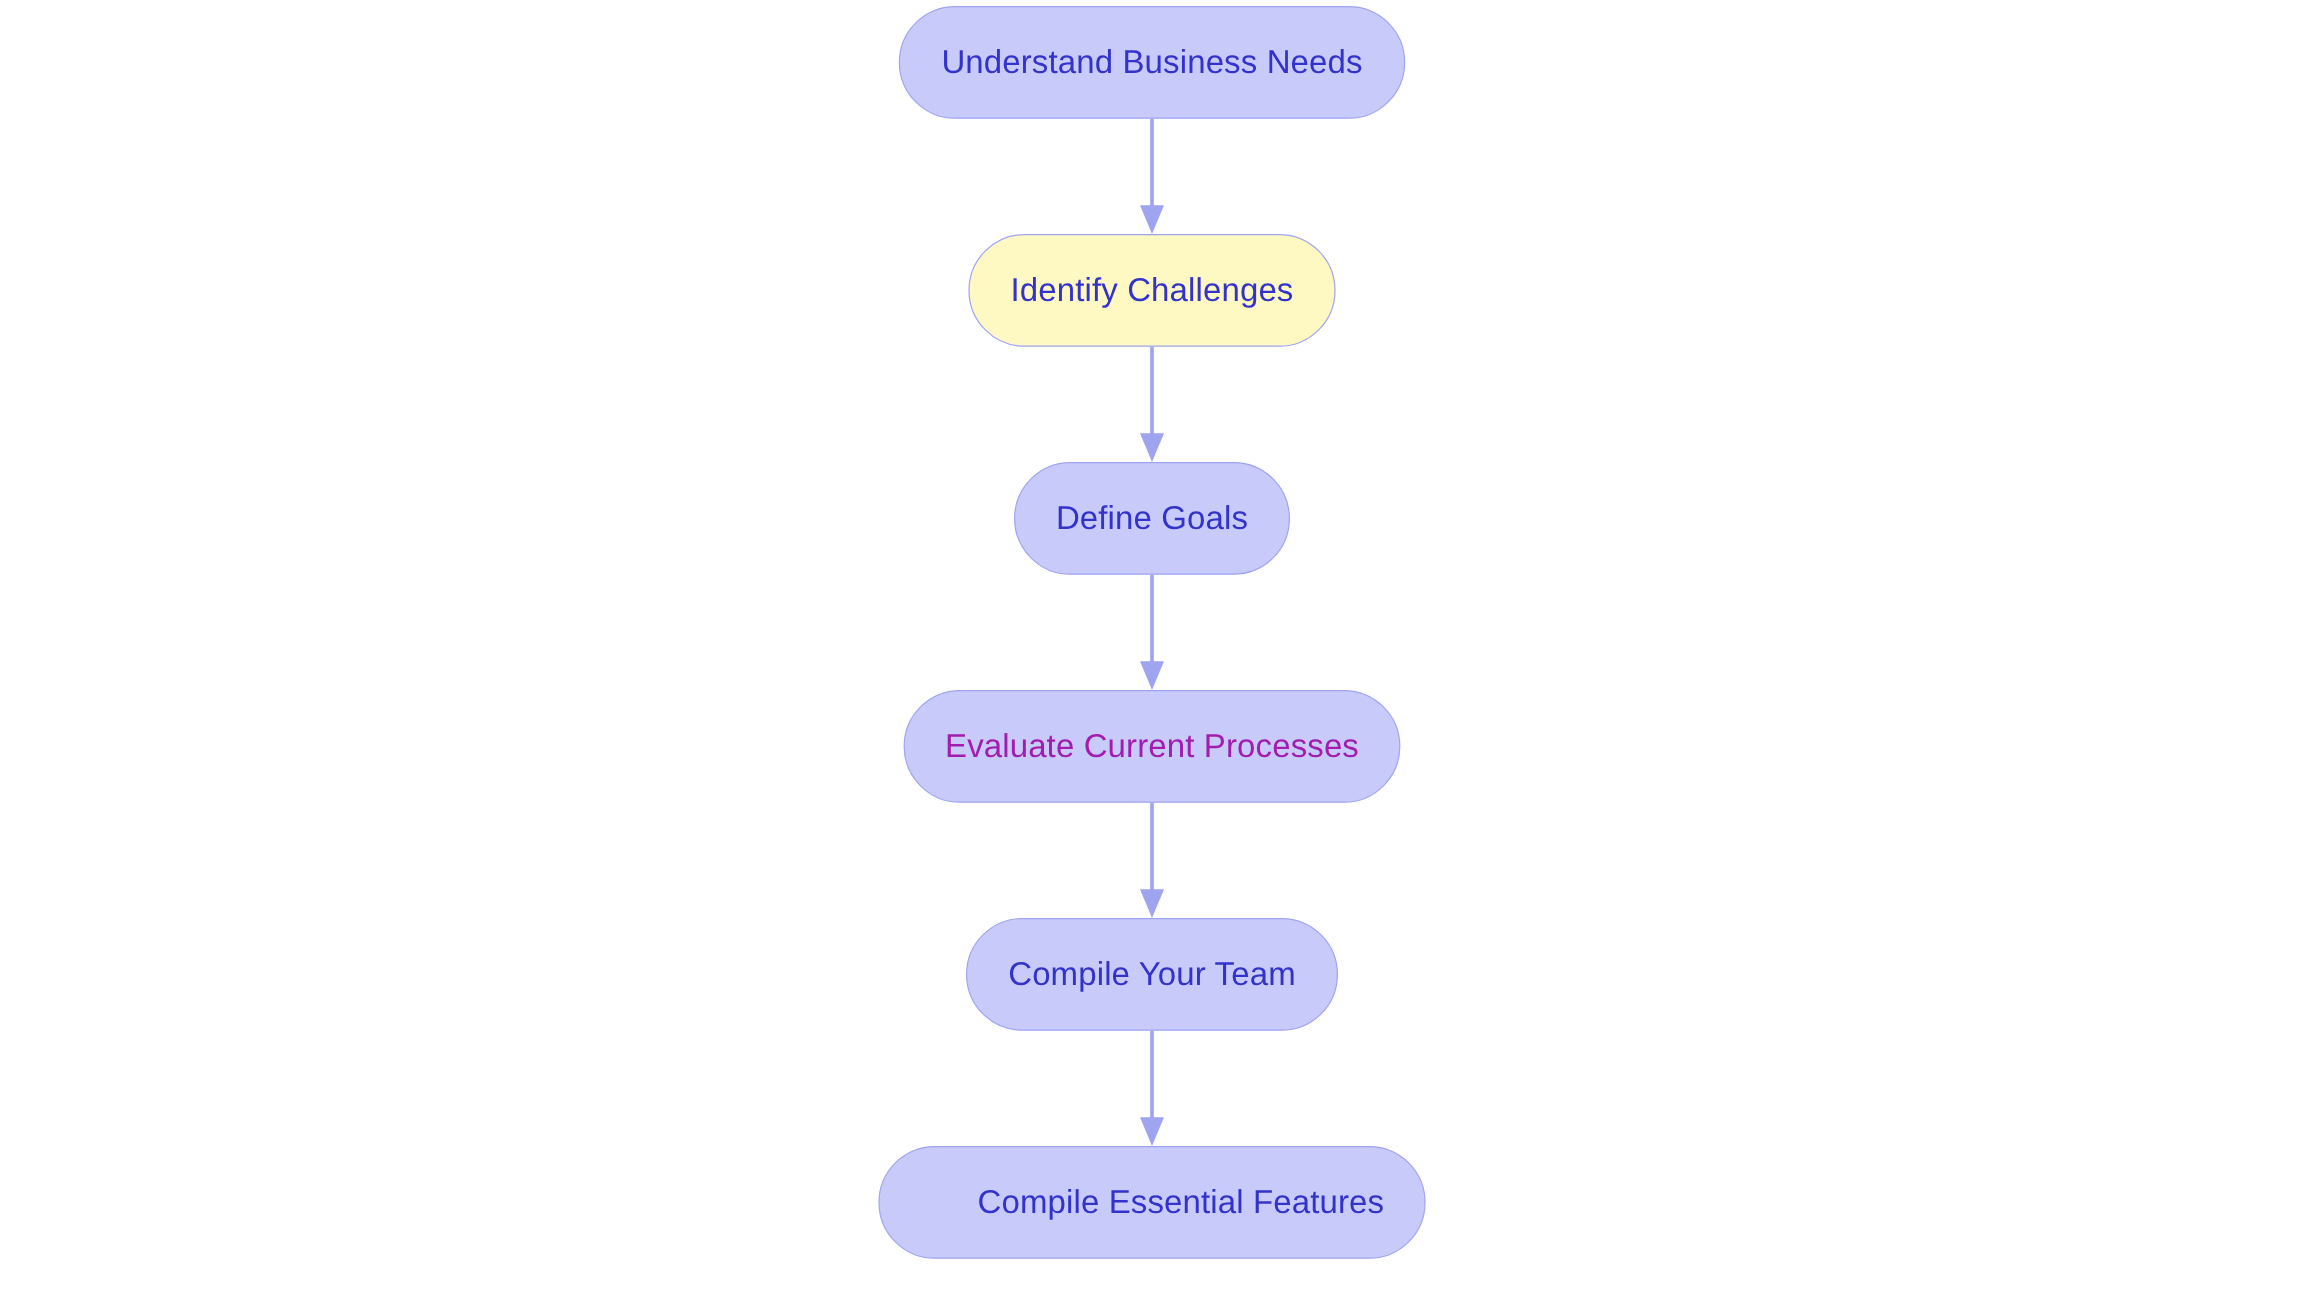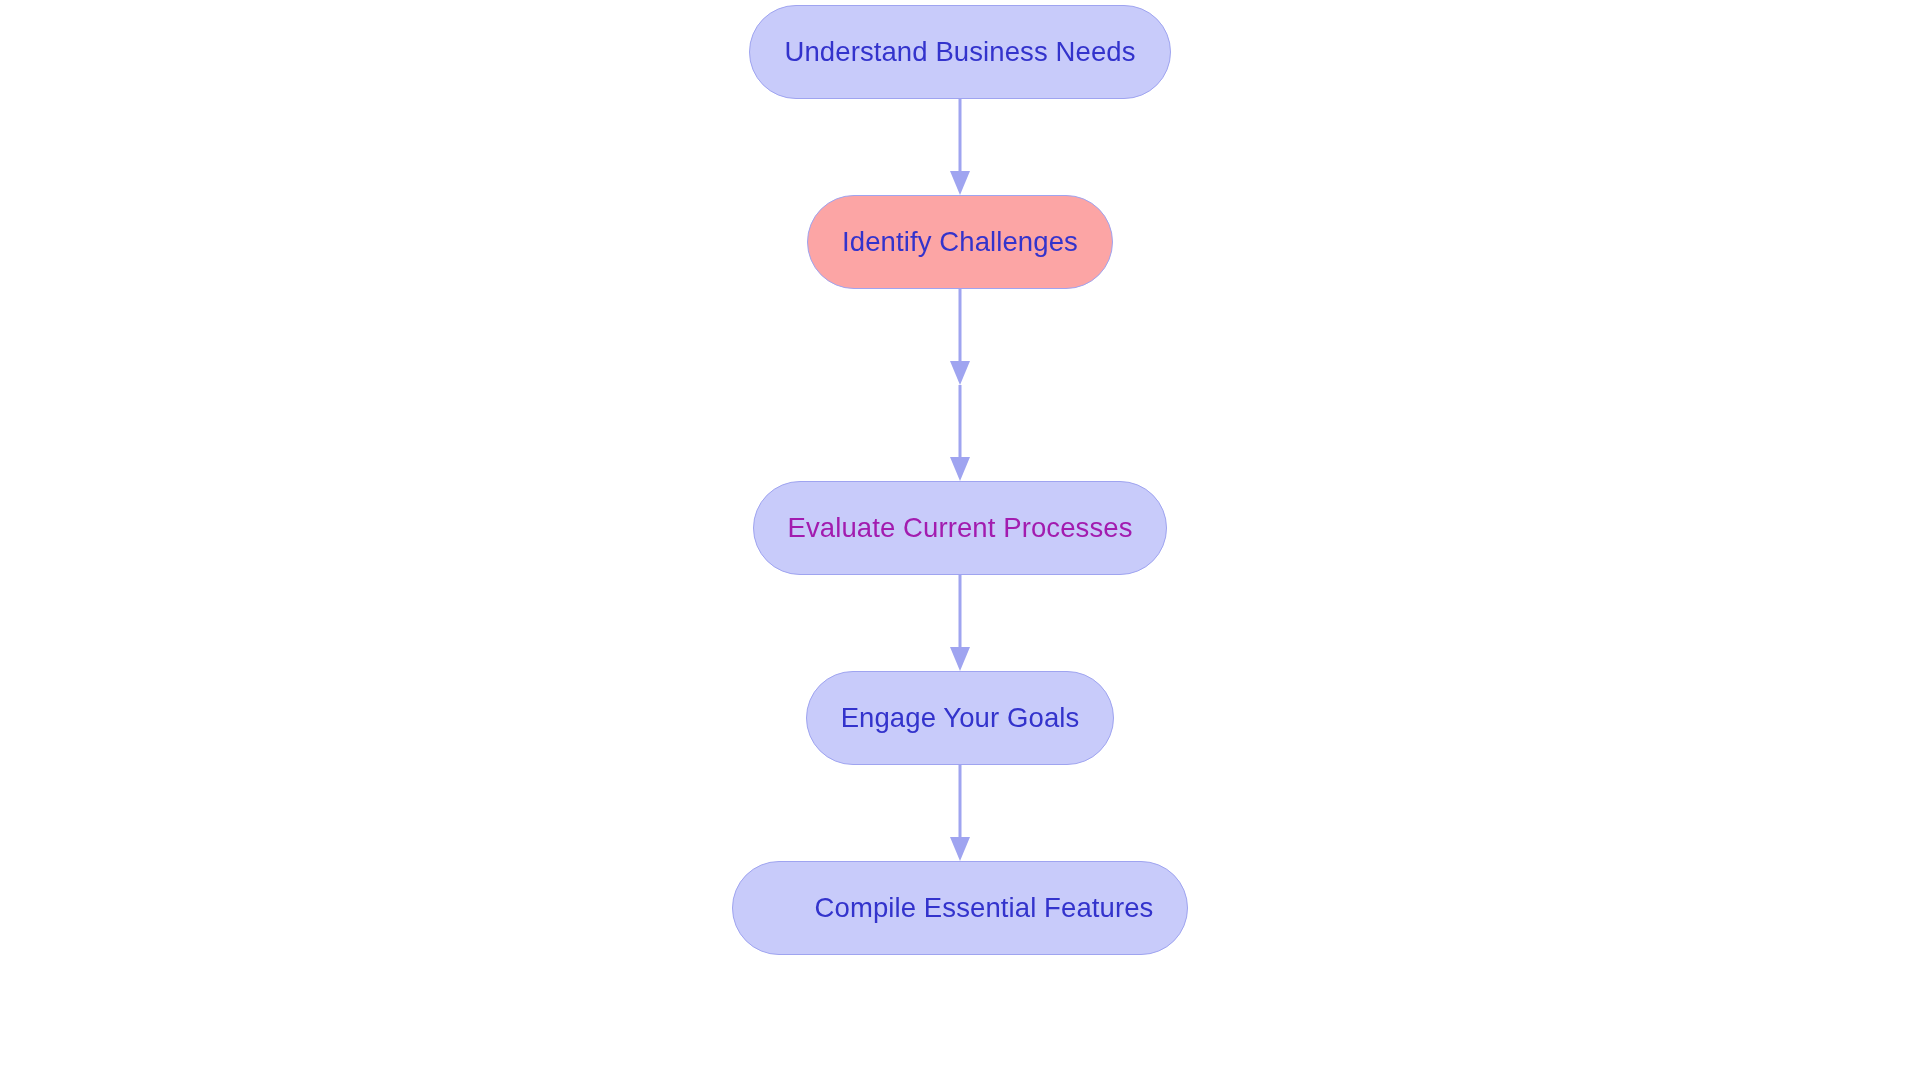--- a/index.html
+++ b/index.html
@@ -97,46 +97,49 @@
 
     <div class="node" style="background: rgb(200, 203, 250); border-color: rgb(159, 164, 240);">
       <span class="node-label" style="color: rgb(51, 51, 204);">Understand Business Needs</span>
     </div>
 
     <div class="connector">
       <div class="connector-line" style="background: rgb(159, 164, 240);"></div>
       <div class="connector-head" style="border-top-color: rgb(159, 164, 240);"></div>
     </div>
 
-    <div class="node" style="background: #fca5a5; border-color: rgb(159, 164, 240);">
+    <div class="node" style="background: #fef9c3; border-color: rgb(159, 164, 240);">
       <span class="node-label" style="color: rgb(51, 51, 204);">Identify Challenges</span>
     </div>
 
     <div class="connector">
       <div class="connector-line" style="background: rgb(159, 164, 240);"></div>
       <div class="connector-head" style="border-top-color: rgb(159, 164, 240);"></div>
     </div>
 
+    <div class="node" style="background: rgb(200, 203, 250); border-color: rgb(159, 164, 240);">
+      <span class="node-label" style="color: rgb(51, 51, 204);">Define Goals</span>
+    </div>
 
     <div class="connector">
       <div class="connector-line" style="background: rgb(159, 164, 240);"></div>
       <div class="connector-head" style="border-top-color: rgb(159, 164, 240);"></div>
     </div>
 
     <div class="node" style="background: rgb(200, 203, 250); border-color: rgb(159, 164, 240);">
       <span class="node-label" style="color: #a21caf;">Evaluate Current Processes</span>
     </div>
 
     <div class="connector">
       <div class="connector-line" style="background: rgb(159, 164, 240);"></div>
       <div class="connector-head" style="border-top-color: rgb(159, 164, 240);"></div>
     </div>
 
     <div class="node" style="background: rgb(200, 203, 250); border-color: rgb(159, 164, 240);">
-      <span class="node-label" style="color: rgb(51, 51, 204);">Engage Your Goals</span>
+      <span class="node-label" style="color: rgb(51, 51, 204);">Compile Your Team</span>
     </div>
 
     <div class="connector">
       <div class="connector-line" style="background: rgb(159, 164, 240);"></div>
       <div class="connector-head" style="border-top-color: rgb(159, 164, 240);"></div>
     </div>
 
     <div class="node" style="background: rgb(200, 203, 250); border-color: rgb(159, 164, 240);">
       <span class="node-label" style="color: rgb(51, 51, 204); margin-left: 48px;">Compile Essential Features</span>
     </div>

